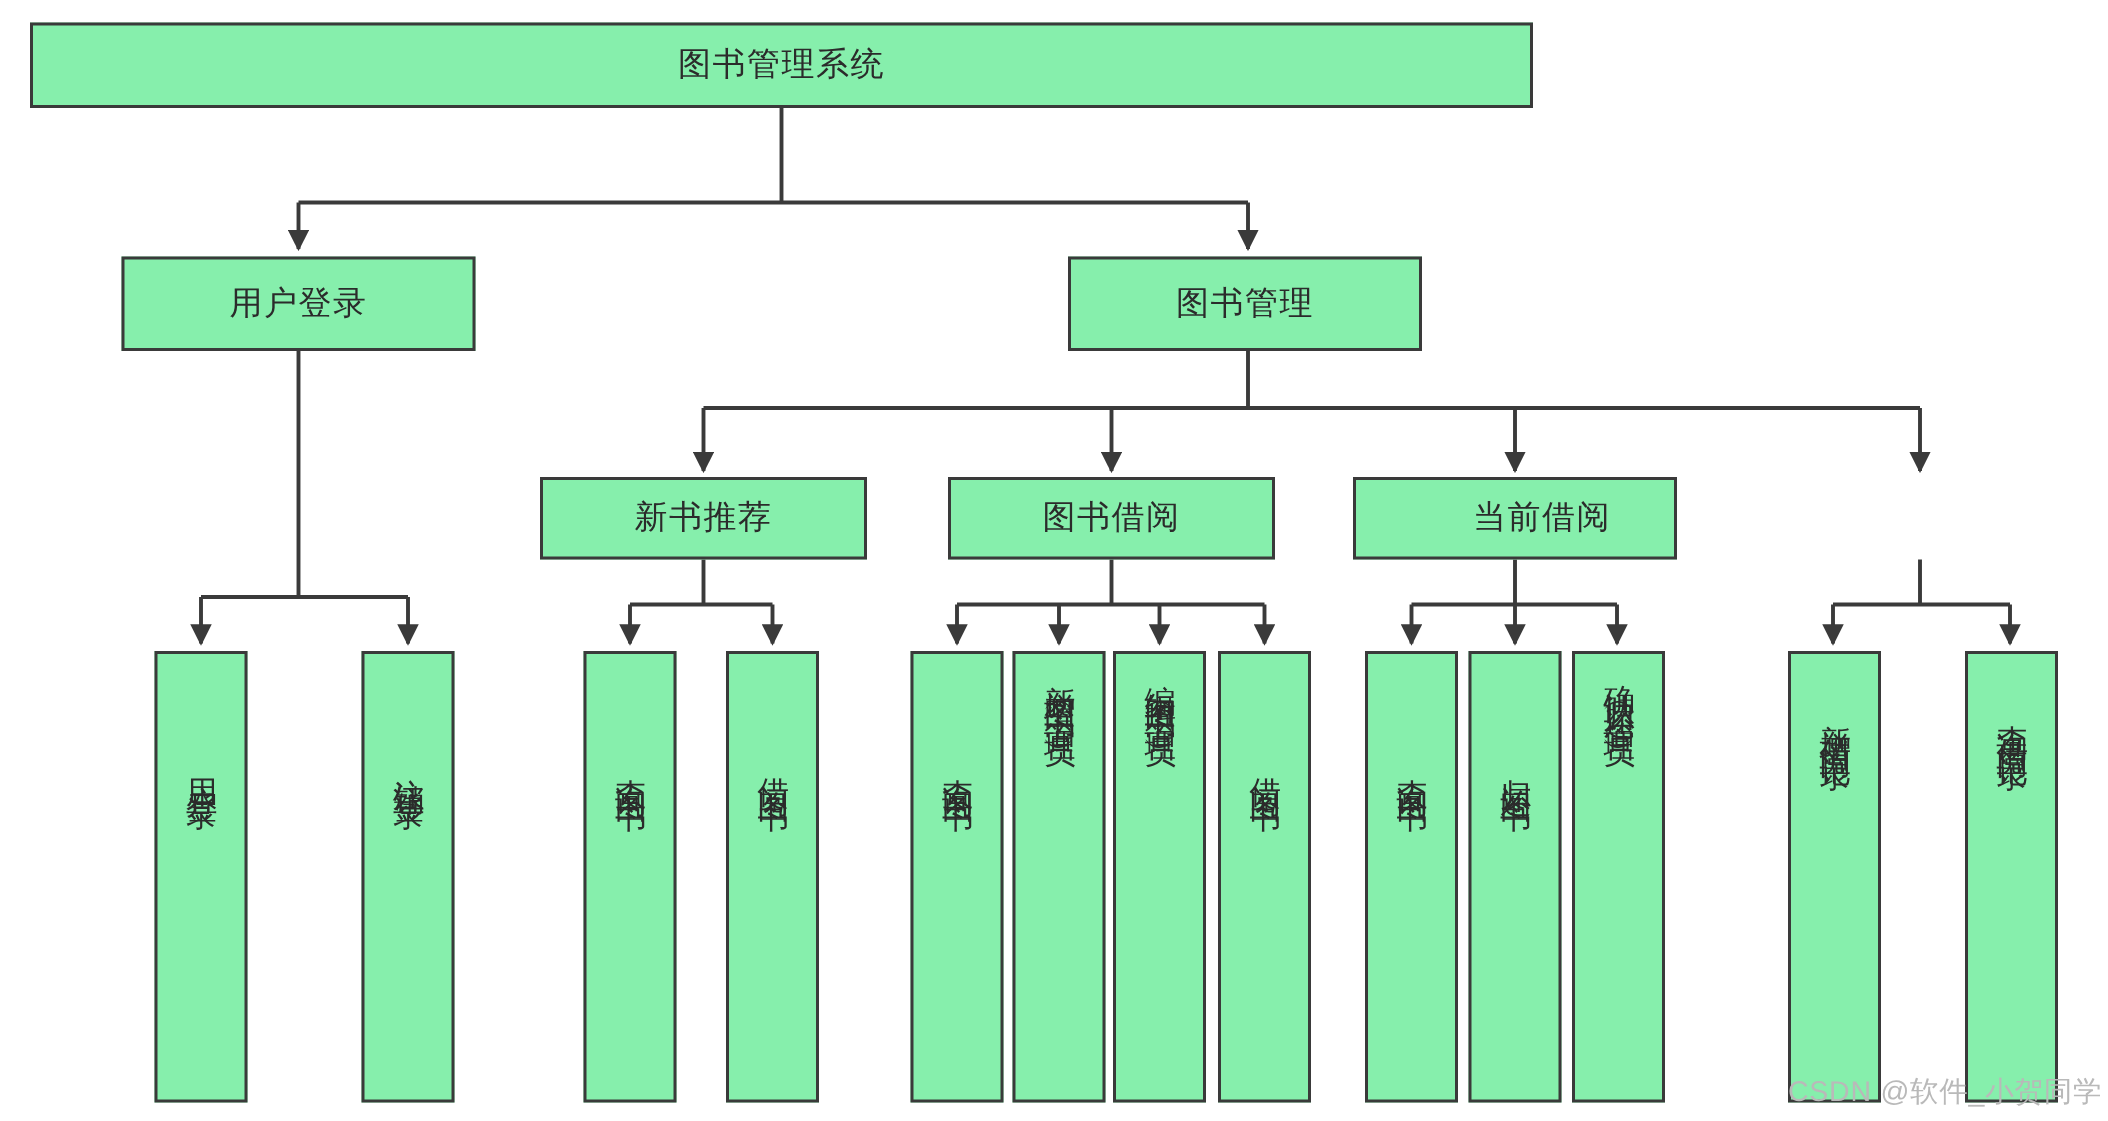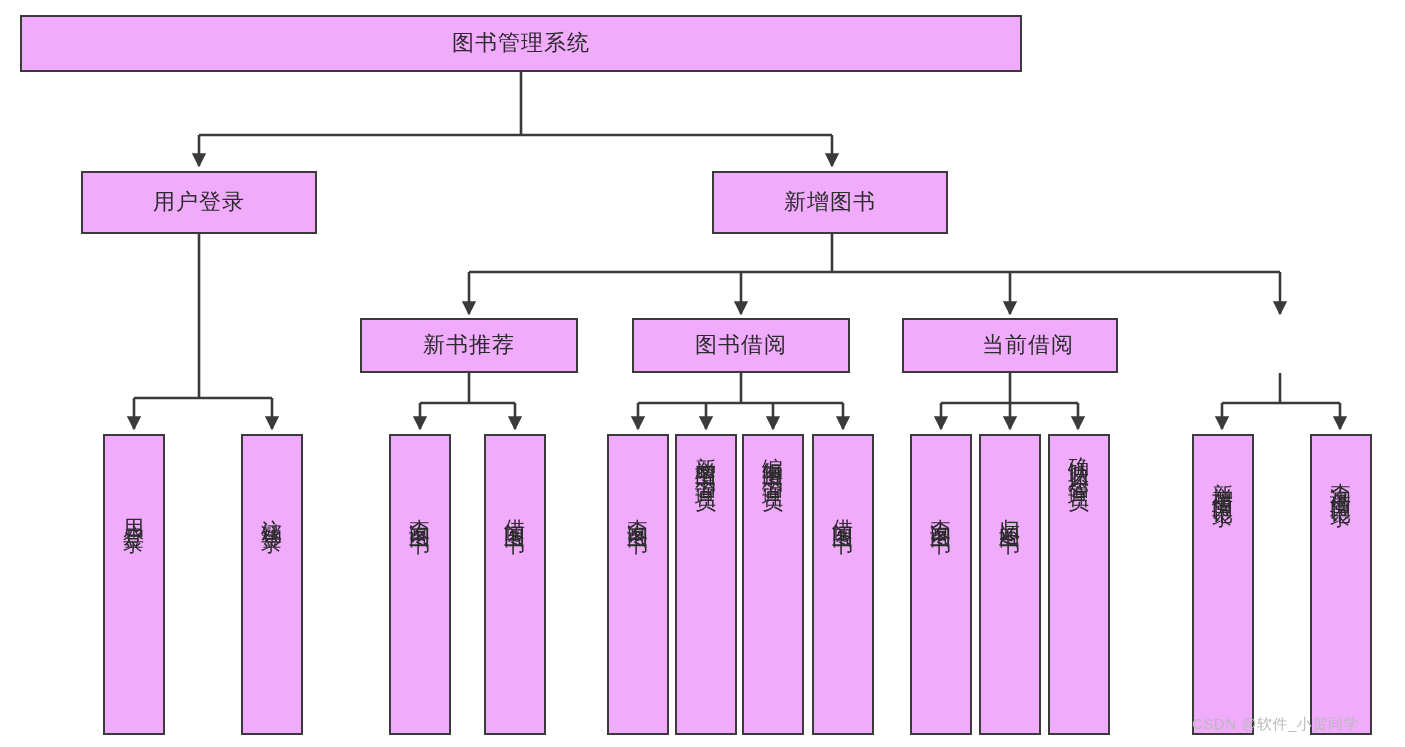--- a/index.html
+++ b/index.html
@@ -21,21 +21,21 @@
     position: absolute;
     left: 0;
     top: 0;
     width: 1405px;
     height: 747px;
     pointer-events: none;
   }
   .node {
     position: absolute;
     box-sizing: border-box;
-    background: #f0abfc;
+    background: #86efac;
     border: 2px solid #3a3a3a;
     display: flex;
     align-items: center;
     justify-content: center;
     color: #2b2b2b;
   }
   .node .label {
     display: block;
     text-align: center;
     line-height: 1.12;
@@ -55,21 +55,21 @@
   .node.v .label {
     writing-mode: vertical-rl;
     text-orientation: upright;
     font-size: 21px;
     letter-spacing: 5px;
     line-height: 1;
     white-space: nowrap;
   }
   .watermark {
     position: absolute;
-    font-size: 15px;
+    font-size: 19px;
     color: #b9b9b9;
     white-space: nowrap;
     letter-spacing: 0.5px;
   }
 </style>
 </head>
 <body>
 
 <div id="canvas">
 
@@ -124,21 +124,21 @@
   </svg>
 
   <div class="node h" style="left:20px; top:15px; width:1002px; height:57px;">
     <span class="label">图书管理系统</span>
   </div>
 
   <div class="node h" style="left:81px; top:171px; width:236px; height:63px;">
     <span class="label">用户登录</span>
   </div>
   <div class="node h" style="left:712px; top:171px; width:236px; height:63px;">
-    <span class="label">新增图书</span>
+    <span class="label">图书管理</span>
   </div>
 
   <div class="node h" style="left:360px; top:318px; width:218px; height:55px;">
     <span class="label">新书推荐</span>
   </div>
   <div class="node h" style="left:632px; top:318px; width:218px; height:55px;">
     <span class="label">图书借阅</span>
   </div>
   <div class="node h" style="left:902px; top:318px; width:216px; height:55px;padding-left:36px;">
     <span class="label">当前借阅</span>

